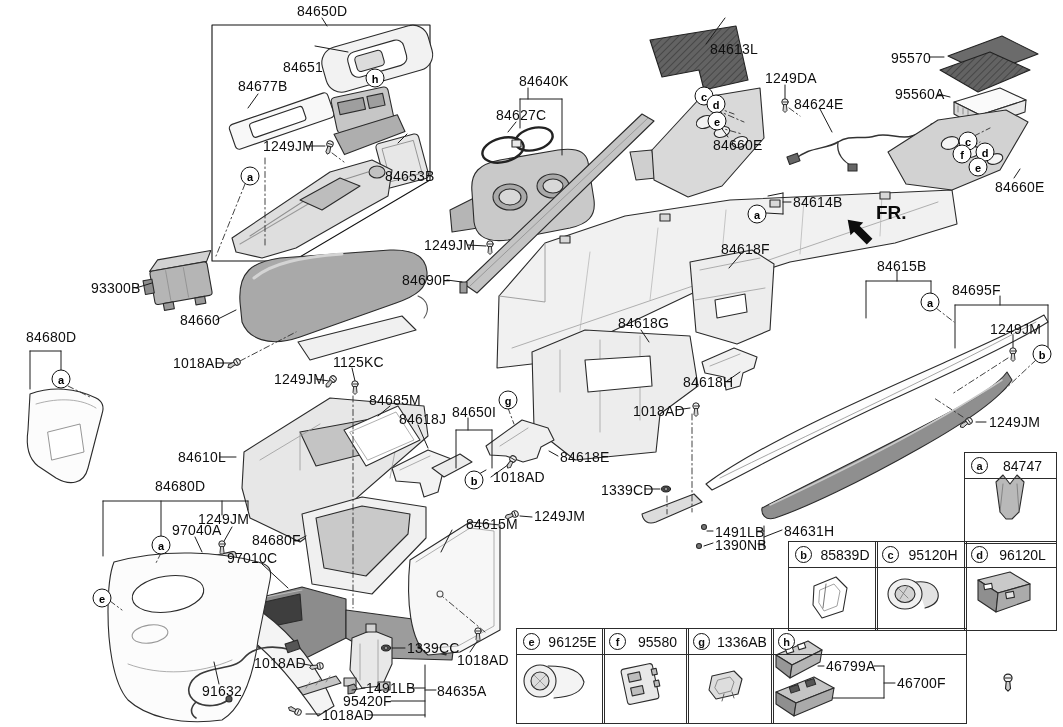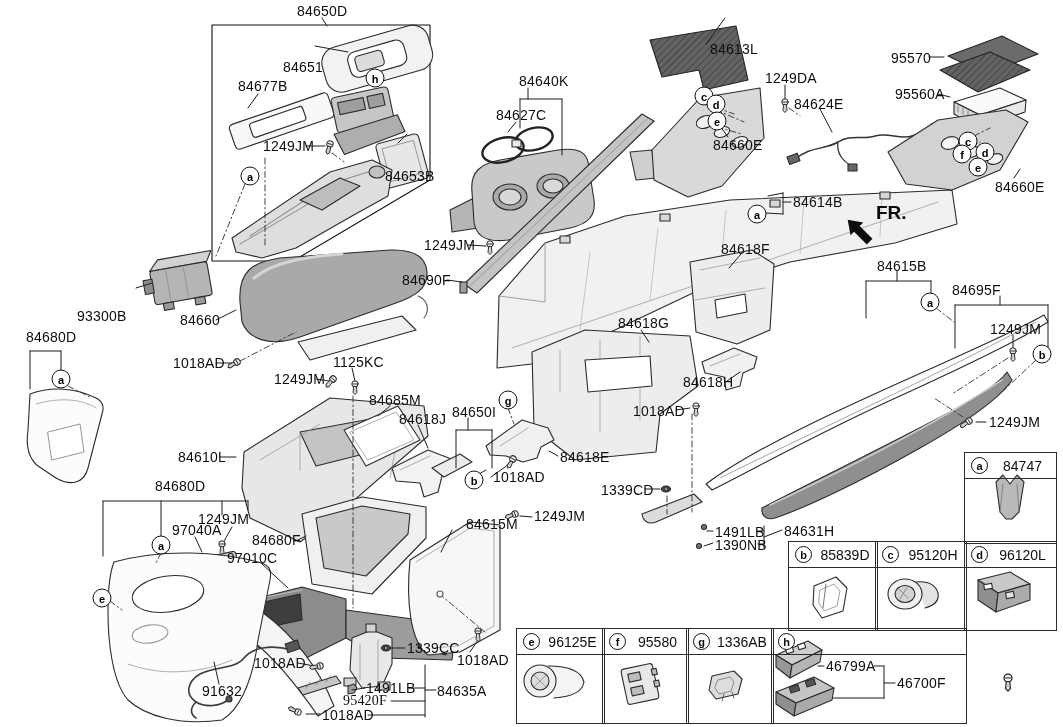--- a/index.html
+++ b/index.html
@@ -454,21 +454,21 @@
         <span class="marker inl">h</span>
         <span class="lpart"></span>
       </div>
   </div>
 
 <span class="callout" style="left: 297px; top: 4px;">84650D</span>
     <span class="callout" style="left: 283px; top: 38px; margin-top: 22px;">84651</span>
     <span class="callout" style="left: 238px; top: 79px;">84677B</span>
     <span class="callout" style="left: 385px; top: 133px; margin-top: 36px;">84653B</span>
     <span class="callout" style="left: 263px; top: 139px;">1249JM</span>
-    <span class="callout" style="left: 77px; top: 281px; margin-top: 28px;">93300B</span>
+    <span class="callout" style="left: 91px; top: 281px;">93300B</span>
     <span class="callout" style="left: 180px; top: 313px;">84660</span>
     <span class="callout" style="left: 173px; top: 356px;">1018AD</span>
     <span class="callout" style="left: 26px; top: 330px;">84680D</span>
     <span class="callout" style="left: 333px; top: 355px;">1125KC</span>
     <span class="callout" style="left: 274px; top: 372px;">1249JM</span>
     <span class="callout" style="left: 369px; top: 393px;">84685M</span>
     <span class="callout" style="left: 399px; top: 412px;">84618J</span>
     <span class="callout" style="left: 452px; top: 405px;">84650I</span>
     <span class="callout" style="left: 493px; top: 470px;">1018AD</span>
     <span class="callout" style="left: 178px; top: 450px;">84610L</span>
@@ -477,21 +477,21 @@
     <span class="callout" style="left: 172px; top: 523px;">97040A</span>
     <span class="callout" style="left: 252px; top: 533px;">84680F</span>
     <span class="callout" style="left: 227px; top: 551px;">97010C</span>
     <span class="callout" style="left: 202px; top: 684px;">91632</span>
     <span class="callout" style="left: 254px; top: 656px;">1018AD</span>
     <span class="callout" style="left: 407px; top: 641px;">1339CC</span>
     <span class="callout" style="left: 457px; top: 653px;">1018AD</span>
     <span class="callout" style="left: 430px; top: 517px; margin-left: 36px;">84615M</span>
     <span class="callout" style="left: 534px; top: 509px;">1249JM</span>
     <span class="callout" style="left: 366px; top: 681px;">1491LB</span>
-    <span class="callout" style="left: 343px; top: 694px; font-family: Liberation Serif, serif;">95420F</span>
+    <span class="callout" style="left: 343px; top: 694px;">95420F</span>
     <span class="callout" style="left: 322px; top: 708px;">1018AD</span>
     <span class="callout" style="left: 437px; top: 684px;">84635A</span>
     <span class="callout" style="left: 519px; top: 74px;">84640K</span>
     <span class="callout" style="left: 496px; top: 108px;">84627C</span>
     <span class="callout" style="left: 424px; top: 238px;">1249JM</span>
     <span class="callout" style="left: 402px; top: 273px;">84690F</span>
     <span class="callout" style="left: 710px; top: 6px; margin-top: 36px;">84613L</span>
     <span class="callout" style="left: 765px; top: 71px;">1249DA</span>
     <span class="callout" style="left: 794px; top: 97px;">84624E</span>
     <span class="callout" style="left: 713px; top: 138px;">84660E</span>

